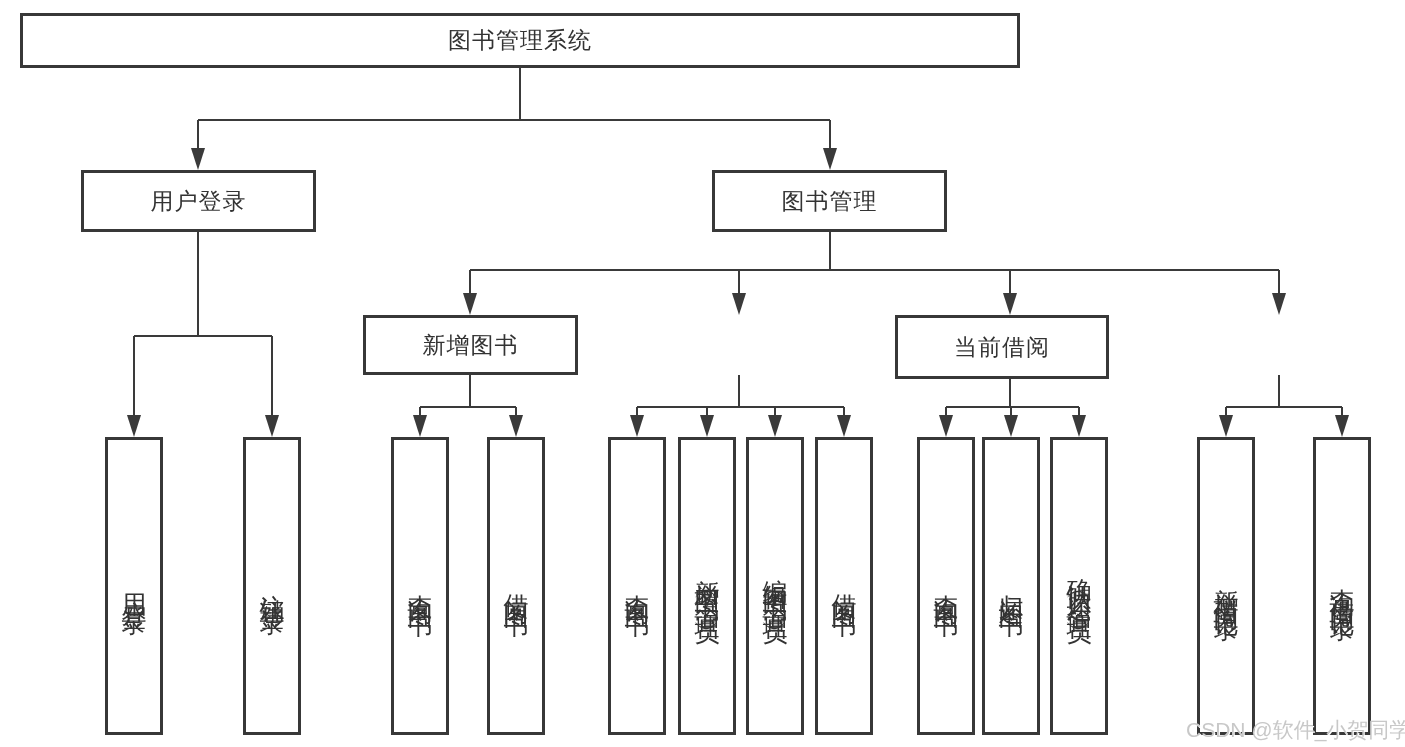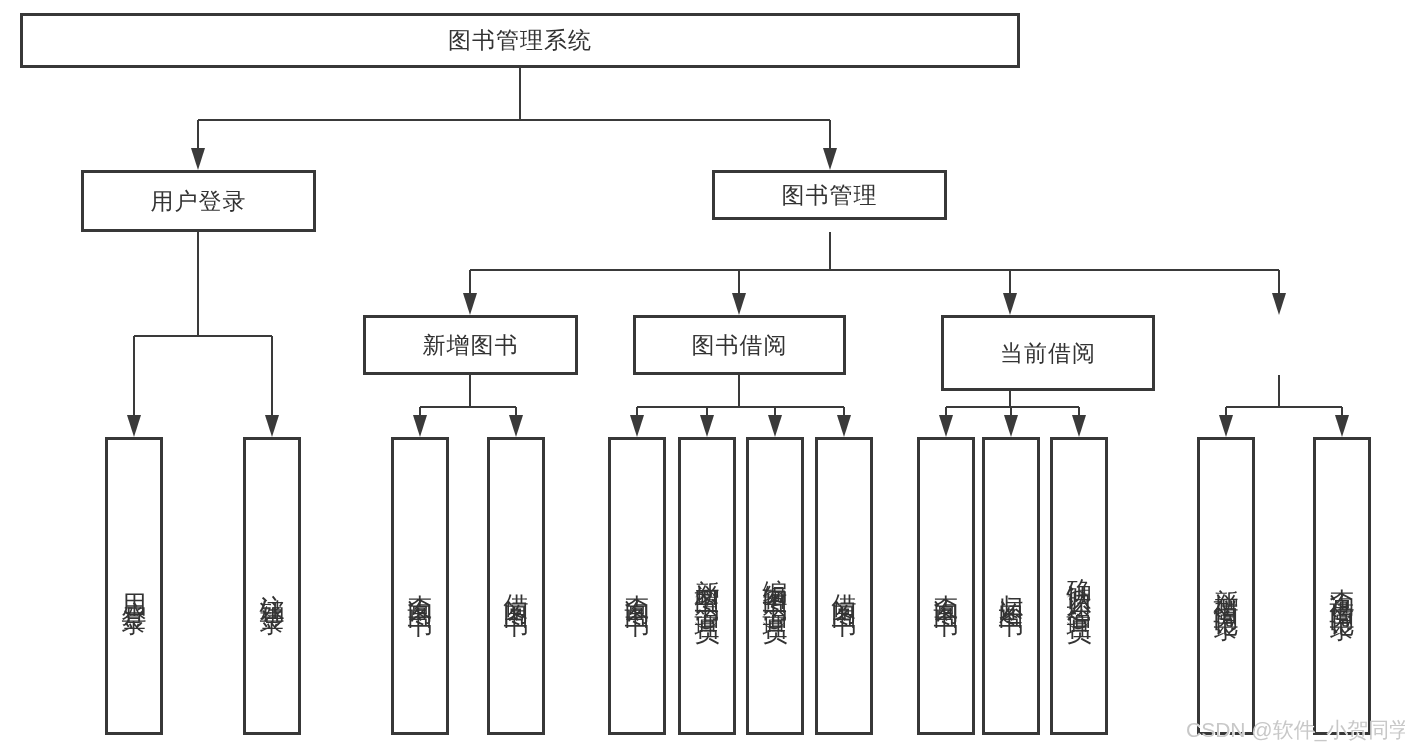--- a/index.html
+++ b/index.html
@@ -120,31 +120,28 @@
     </g>
   </svg>
 
   <div class="node h" style="left:20px;top:13px;width:1000px;height:55px">
     <span>图书管理系统</span>
   </div>
 
   <div class="node h" style="left:81px;top:170px;width:235px;height:62px">
     <span>用户登录</span>
   </div>
-  <div class="node h" style="left:712px;top:170px;width:235px;height:50px">
+  <div class="node h" style="left:712px;top:170px;width:235px;height:62px">
     <span>图书管理</span>
   </div>
 
   <div class="node h" style="left:363px;top:315px;width:215px;height:60px">
     <span>新增图书</span>
   </div>
-  <div class="node h" style="left:633px;top:315px;width:213px;height:60px">
-    <span>图书借阅</span>
-  </div>
-  <div class="node h" style="left:941px;top:315px;width:214px;height:76px">
+  <div class="node h" style="left:895px;top:315px;width:214px;height:64px">
     <span>当前借阅</span>
   </div>
 
   <div class="node v" style="left:105px;top:437px;width:58px;height:298px">
     <span class="vtxt">用户登录</span>
   </div>
   <div class="node v" style="left:243px;top:437px;width:58px;height:298px">
     <span class="vtxt">注销登录</span>
   </div>
 

